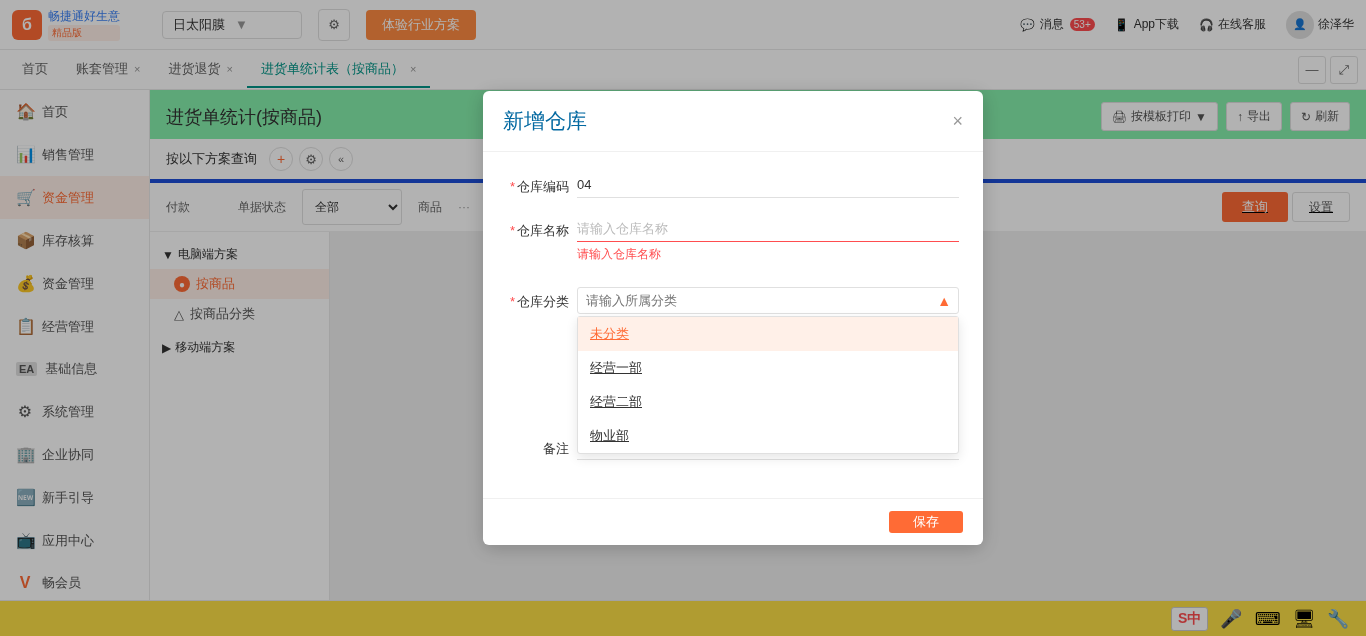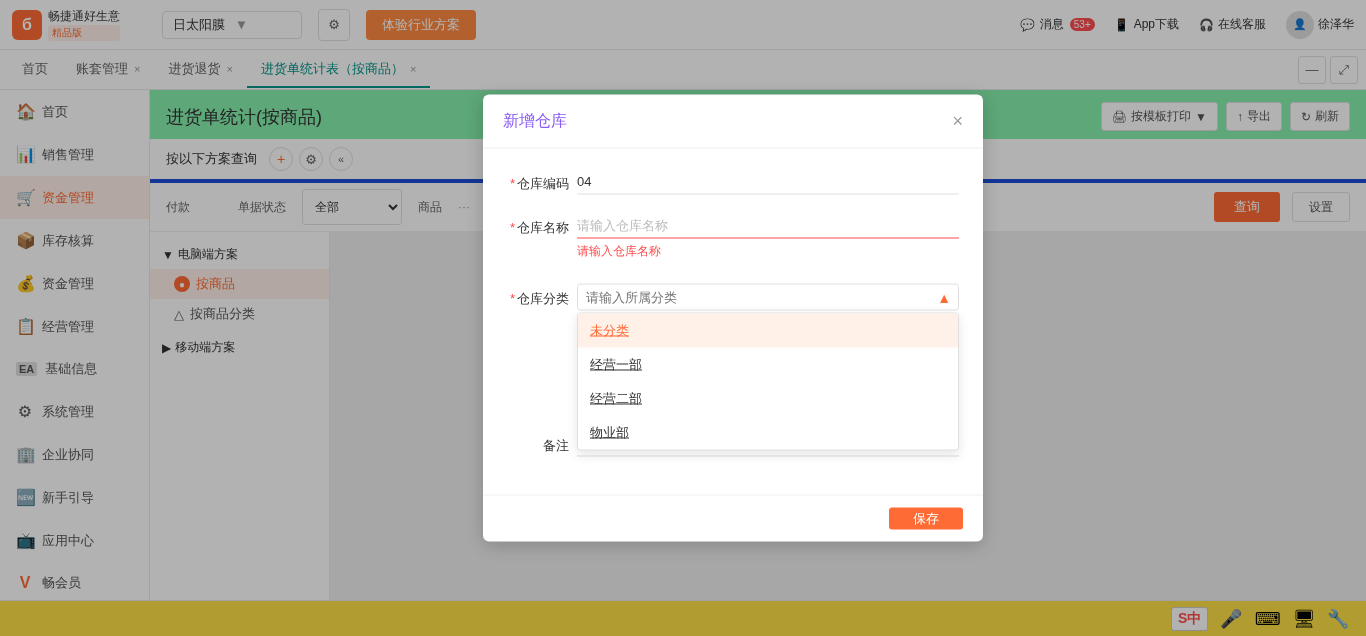--- a/index.html
+++ b/index.html
@@ -131,21 +131,21 @@
     
     .dialog {
       position: fixed; top: 50%; left: 50%; transform: translate(-40%, -50%);
       background: #fff; border-radius: 6px; box-shadow: 0 4px 20px rgba(0,0,0,0.2);
       z-index: 200; width: 500px; min-height: 340px;
     }
     .dialog-header {
       padding: 16px 20px; border-bottom: 1px solid #f0f0f0;
       display: flex; align-items: center; justify-content: space-between;
     }
-    .dialog-title { font-size: 16px; color: #8b5cf6; font-weight: 500; font-family: Liberation Serif, serif; }
+    .dialog-title { font-size: 21px; color: #0369a1; font-weight: 500; font-family: Liberation Serif, serif; }
     .dialog-close { cursor: pointer; color: #999; font-size: 18px; }
     .dialog-body { padding: 20px 24px; }
 
     .field-row {
       display: flex; align-items: flex-start; margin-bottom: 18px; position: relative;
     }
     .field-label {
       font-size: 13px; color: #333; width: 70px; text-align: right;
       padding-top: 6px; flex-shrink: 0; padding-right: 8px;
     }
@@ -221,21 +221,21 @@
 
     .memo-field { flex: 1; border: none; border-bottom: 1px solid #e0e0e0; padding: 5px 0; font-size: 13px; color: #333; outline: none; }
   </style>
 </head>
 <body>
 
 <div class="top-header">
   <div class="logo-area">
     <div class="logo-icon">б</div>
     <div>
-      <div style="font-size:12px;color:#404040;font-weight:500;">畅捷通好生意</div>
+      <div style="font-size:12px;color:#3b82f6;font-weight:500;">畅捷通好生意</div>
       <div class="logo-badge">精品版</div>
     </div>
   </div>
 
   <div class="store-selector">
     <span>日太阳膜</span>
     <span class="chevron-down">▼</span>
   </div>
 
   <div class="header-middle">
@@ -386,21 +386,21 @@
       <select class="subheader-select">
         <option>全部</option>
       </select>
 
       <span style="font-size:12px;color:#666;">商品</span>
       <span style="font-size:12px;color:#999;cursor:pointer;">···</span>
 
       <span style="font-size:12px;color:#666;margin-left:16px;">商品</span>
       <span style="font-size:12px;color:#999;cursor:pointer;">···</span>
 
-      <div style="margin-left:auto;display:flex;gap:12px;">
+      <div style="margin-left:auto;display:flex;gap:4px;text-decoration:underline;">
         <button class="query-btn">查询</button>
         <button class="set-btn">设置</button>
       </div>
     </div>
 
     <div style="display:flex;height:calc(100% - 130px);background:#f0f0f0;">
 
       <div style="width:180px;background:#fff;border-right:1px solid #e8e8e8;padding:8px 0;flex-shrink:0;">
         <div style="padding:6px 12px;font-size:12px;color:#333;display:flex;align-items:center;gap:4px;">
           <span>▼</span>

